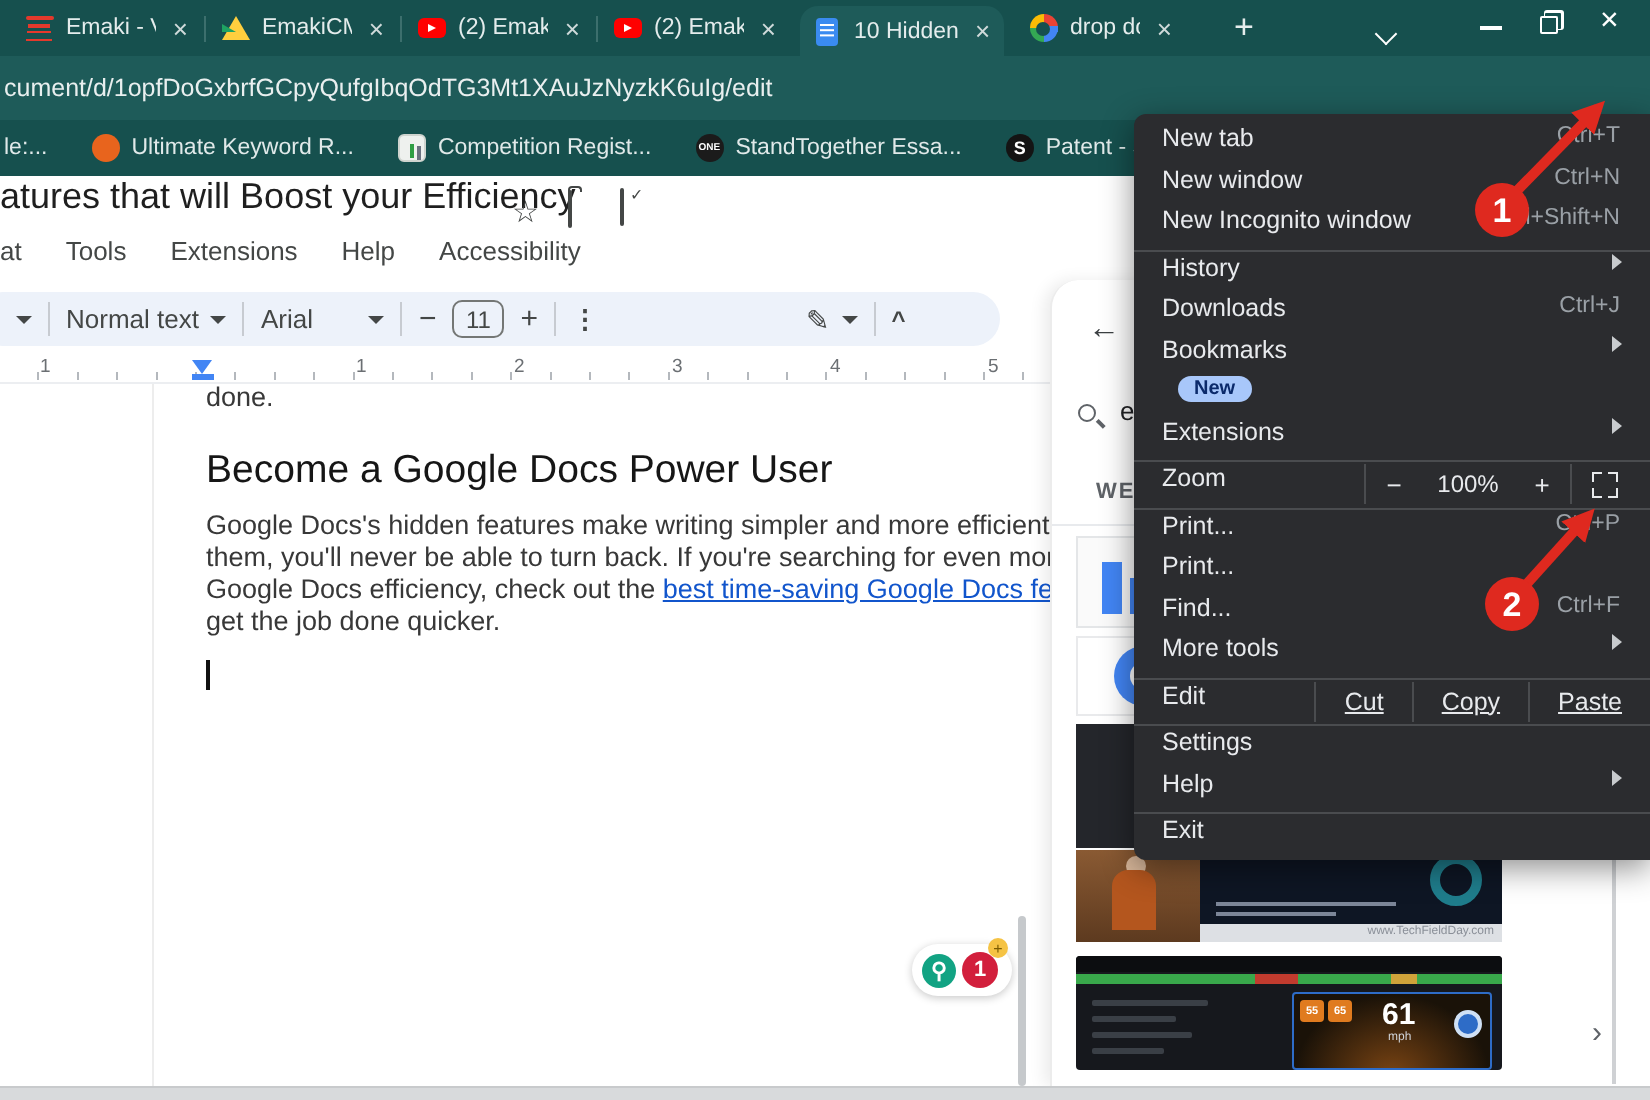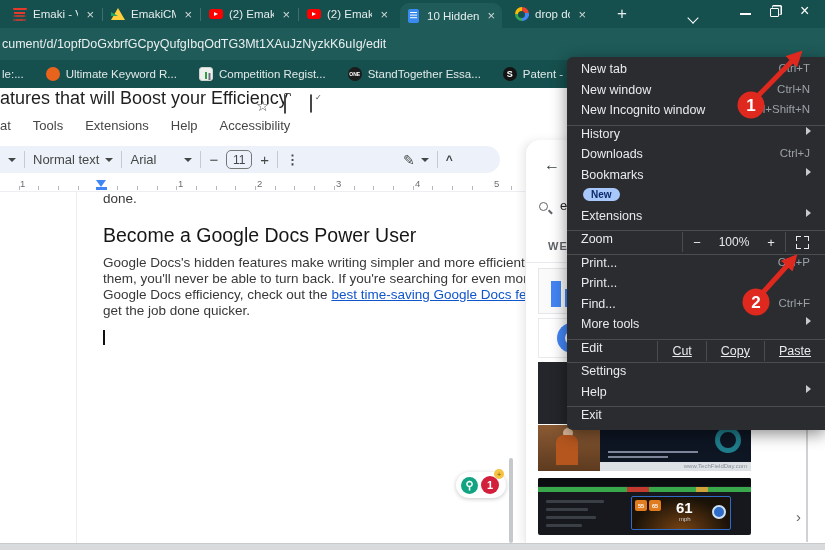--- a/index.html
+++ b/index.html
@@ -95,21 +95,21 @@
   .t1-right { flex:1; background:#0e1624; position:relative; }
   .t1-ring { position:absolute; right:10px; top:2px; width:26px; height:26px; border-radius:50%; border:5px solid #1f7d8c; }
   .t1-line { position:absolute; height:1.6px; background:#7c8698; }
   .t1-strip { position:absolute; left:0; bottom:0; width:100%; height:9px; background:#dde0e4;
               font-size:6px; color:#8a8f98; text-align:right; padding-right:4px; line-height:9px; }
 
   .thumb2 { position:absolute; left:12px; top:338px; width:213px; height:57px; background:#16181d; border-radius:2px; overflow:hidden; }
   .t2-top { height:8px; background:#0c0d10; }
   .t2-time { height:5px; margin-top:1px; background:linear-gradient(90deg,#39a84b 0 42%, #c23b2e 42% 52%, #39a84b 52% 74%, #d0a33a 74% 80%, #39a84b 80% 100%); }
   .t2-row { position:absolute; background:#3a3f46; height:3px; border-radius:1px; }
-  .t2-card { position:absolute; right:20px; top:18px; width:100px; height:34px; border:1px solid #2e6cc7;
+  .t2-card { position:absolute; right:5px; top:18px; width:100px; height:39px; border:1px solid #2e6cc7;
              background:radial-gradient(ellipse at 50% 110%, #7a4413 0%, #1a1208 70%); border-radius:2px; }
   .t2-badge { position:absolute; left:3px; top:3px; display:flex; gap:2px; }
   .t2-badge div { background:#e07b1f; color:#fff; font-size:5.5px; font-weight:bold; width:12px; height:11px;
                   border-radius:2px; display:flex; align-items:center; justify-content:center; }
   .t2-speed { position:absolute; left:44px; top:3px; color:#fff; font-size:15px; font-weight:bold; line-height:15px; }
   .t2-mph { position:absolute; left:47px; top:19px; color:#cfd3d8; font-size:6px; }
   .t2-logo { position:absolute; right:4px; top:8px; width:14px; height:14px; border-radius:50%; background:#2e6cc7;
              border:2px solid #cfe0f5; }
   .p-next { position:absolute; right:24px; top:368px; font-size:15px; color:#5f6368; }
   .p-scroll { position:absolute; right:17px; top:290px; width:2px; height:112px; background:#cfd1d4; }
@@ -118,21 +118,21 @@
                   border-top:1px solid #c8cacc; z-index:6; }
 
   
   .cmenu { position:absolute; left:567px; top:57px; width:258px; height:373px; background:#2b2c2f;
            border-radius:6px 0 0 6px; box-shadow:0 4px 16px rgba(0,0,0,.45); z-index:20; padding:5px 0; }
   .mrow { display:flex; align-items:flex-start; height:20.5px; padding:0 10px 0 14px; font-size:12.5px; color:#e8eaed; }
   .msc { margin-left:auto; color:#9aa0a6; font-size:11.5px; margin-right:5px; }
   .marr { margin-left:auto; width:0; height:0; border-top:4px solid transparent; border-bottom:4px solid transparent;
           border-left:5px solid #c8cbce; margin-right:4px; }
   .msep { height:1px; background:#4a4c4f; margin:1px 0; }
-  .mnew { margin-left:2px; background:#a8c7fa; color:#0b2a6b; font-size:10px; padding:1px 8px;
+  .mnew { margin-left:8px; background:#a8c7fa; color:#0b2a6b; font-size:10px; padding:1px 8px;
           border-radius:9px; font-weight:bold; }
   .vsep { width:1px; height:20px; background:#4a4c4f; }
   .zctl { display:flex; align-items:center; margin-left:auto; gap:0; }
   .zctl .zbtn { width:28px; text-align:center; color:#e8eaed; font-size:13px; }
   .zctl .zval { width:46px; text-align:center; color:#e8eaed; font-size:12px; }
   .fsic { width:13px; height:13px; margin:0 6px 0 10px; position:relative; }
   .fsic i { position:absolute; width:5px; height:5px; border:1.8px solid #e8eaed; }
   .fsic i:nth-child(1){ left:0; top:0; border-right:none; border-bottom:none; }
   .fsic i:nth-child(2){ right:0; top:0; border-left:none; border-bottom:none; }
   .fsic i:nth-child(3){ left:0; bottom:0; border-right:none; border-top:none; }

